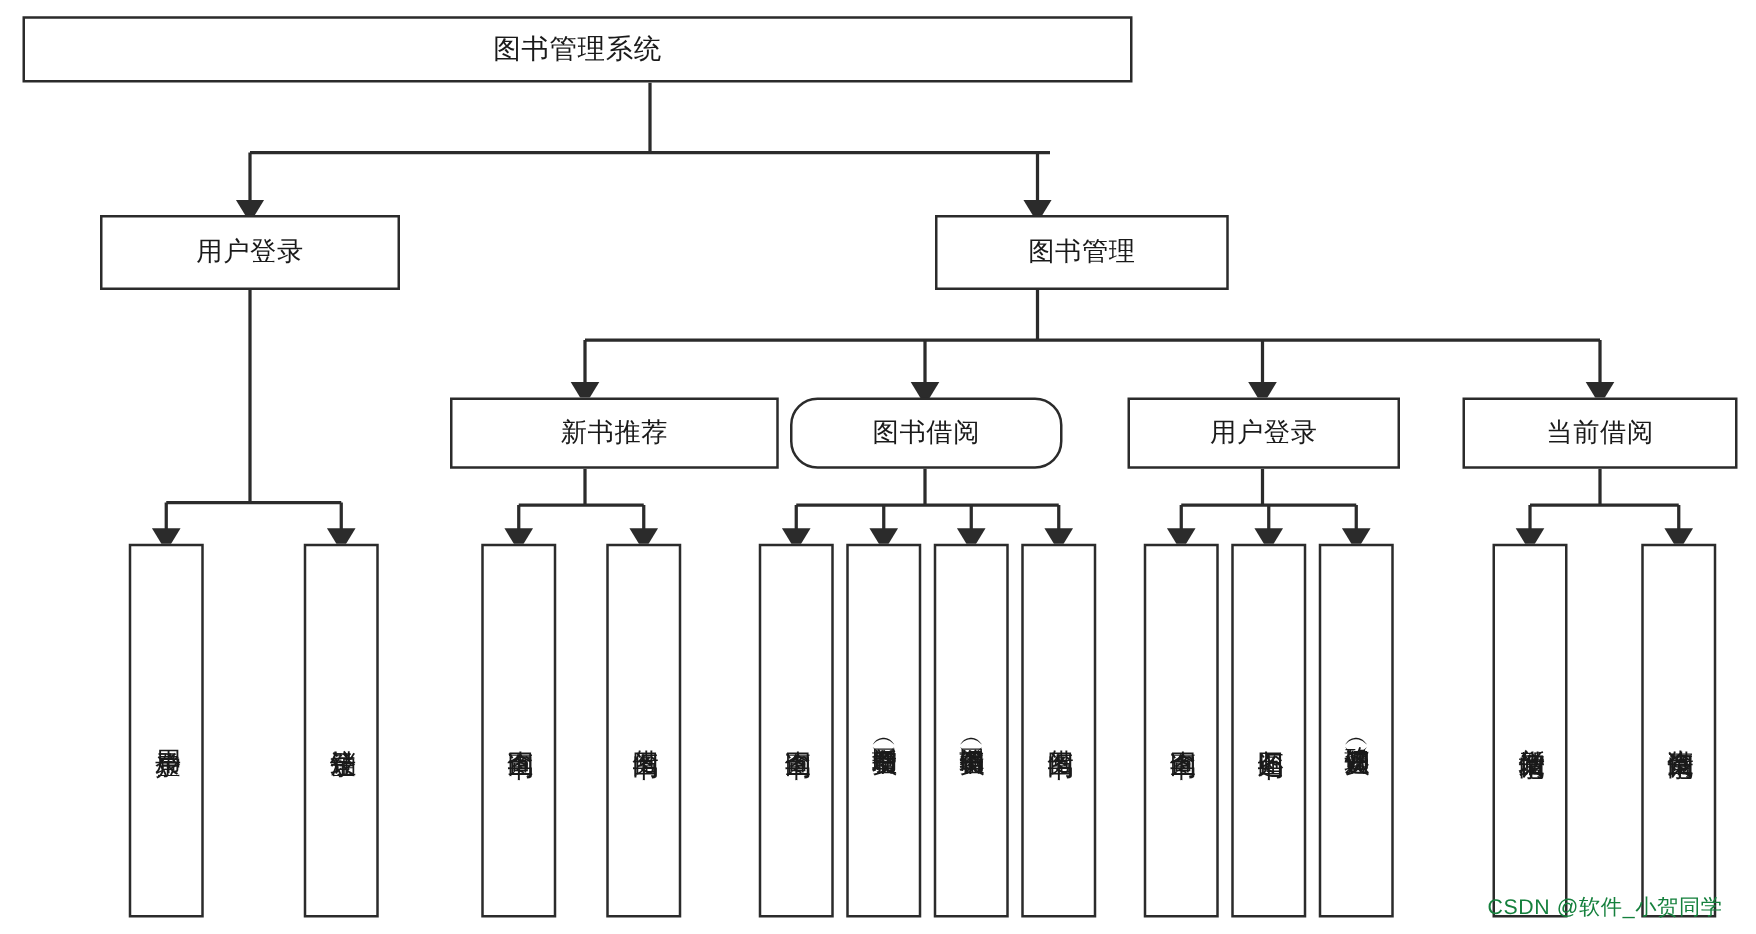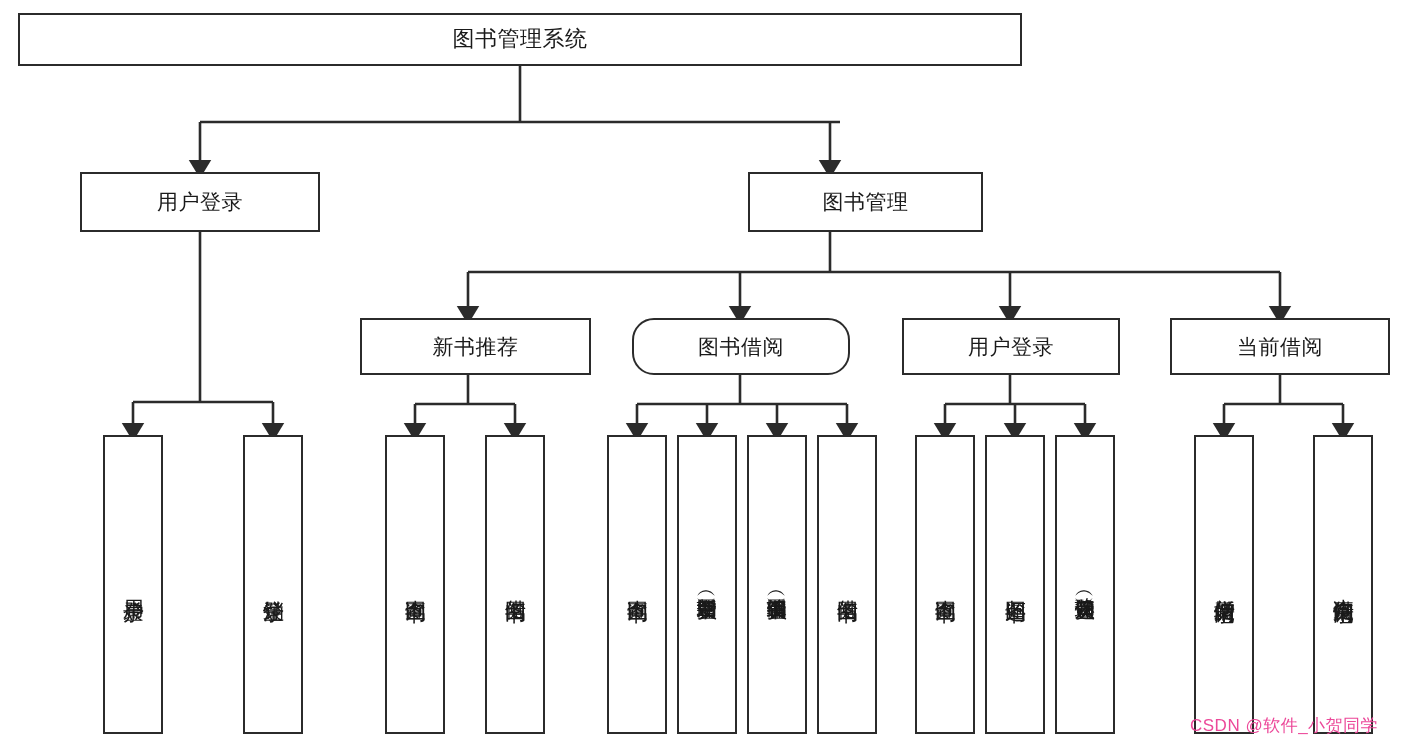--- a/index.html
+++ b/index.html
@@ -63,21 +63,21 @@
   .vtext.tall {
     font-size: 20px;
     line-height: 1.22;
     letter-spacing: 0.5px;
   }
   #watermark {
     position: absolute;
     left: 1190px;
     top: 714px;
     font-size: 17px;
-    color: #ec4899;
+    color: #15803d;
     white-space: nowrap;
     z-index: 3;
     letter-spacing: 0.5px;
   }
 </style>
 </head>
 <body>
 
 <div id="diagram-root">
 
@@ -136,32 +136,32 @@
     </g>
 
     <g stroke="#2b2b2b" stroke-width="2.6" fill="none">
       <path d="M1280,375 L1280,404"></path>
       <path d="M1224,404 L1343,404"></path>
       <path d="M1224,404 L1224,431" marker-end="url(#arrowhead)"></path>
       <path d="M1343,404 L1343,431" marker-end="url(#arrowhead)"></path>
     </g>
   </svg>
 
-  <div class="node horiz root" id="node-root" style="left: 18px; top: 13px; width: 1004px; height: 53px;">
+  <div class="node horiz root" id="node-root" style="left: 18px; top: 13px; width: 888px; height: 53px;">
     <span>图书管理系统</span>
   </div>
 
   <div class="node horiz" id="node-l2-0" style="left: 80px; top: 172px; width: 240px; height: 60px;">
     <span>用户登录</span>
   </div>
   <div class="node horiz" id="node-l2-1" style="left: 712px; top: 172px; width: 235px; height: 60px; margin-left: 36px;">
     <span>图书管理</span>
   </div>
 
-  <div class="node horiz" id="node-l3-0" style="left: 360px; top: 318px; width: 231px; height: 57px;">
+  <div class="node horiz" id="node-l3-0" style="left: 360px; top: 318px; width: 263px; height: 57px;">
     <span>新书推荐</span>
   </div>
   <div class="node horiz" id="node-l3-1" style="left: 632px; top: 318px; width: 218px; height: 57px; border-radius: 22px;">
     <span>图书借阅</span>
   </div>
   <div class="node horiz" id="node-l3-2" style="left: 902px; top: 318px; width: 218px; height: 57px;">
     <span>用户登录</span>
   </div>
   <div class="node horiz" id="node-l3-3" style="left: 1170px; top: 318px; width: 220px; height: 57px;">
     <span>当前借阅</span>

